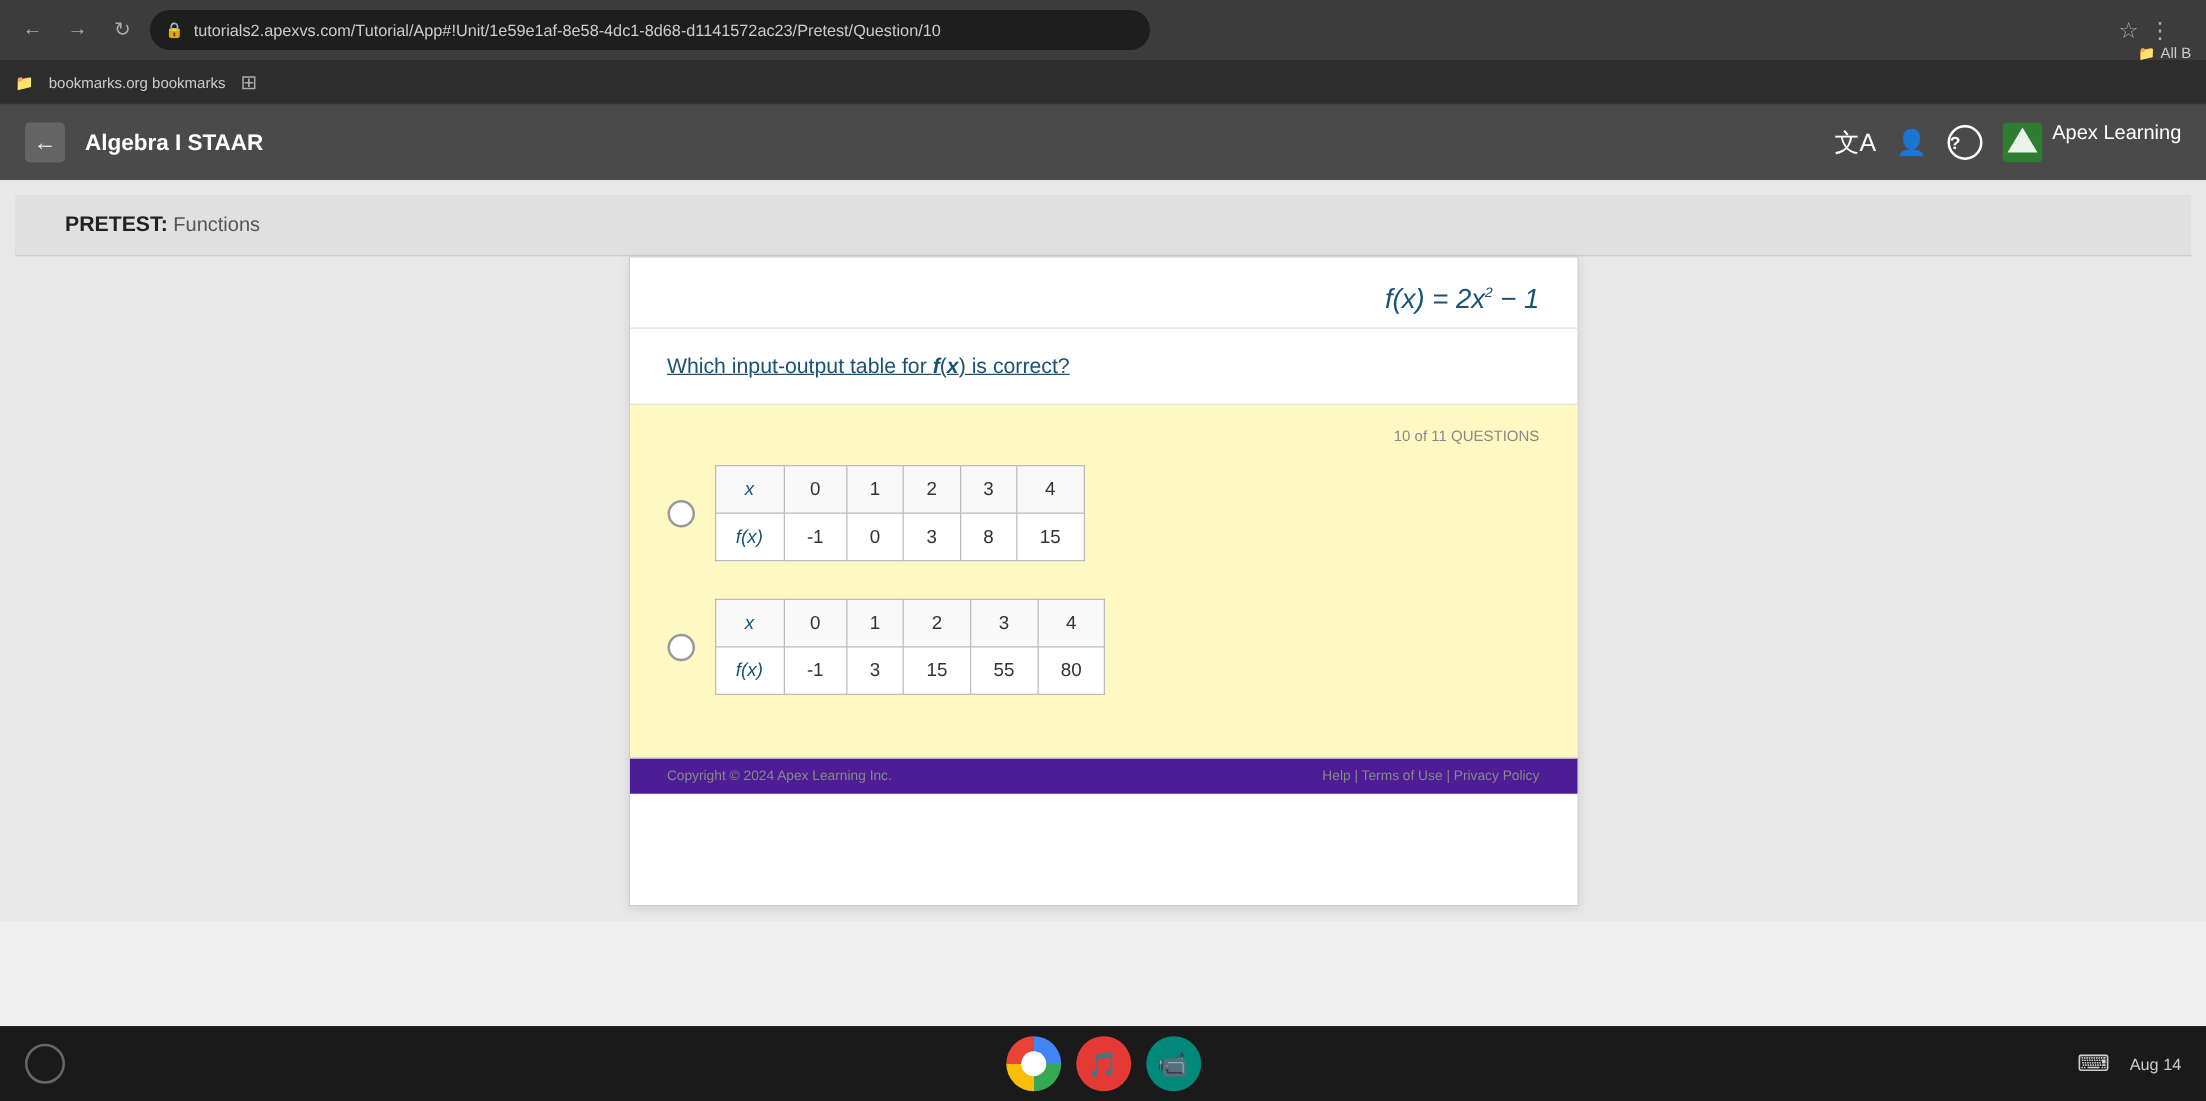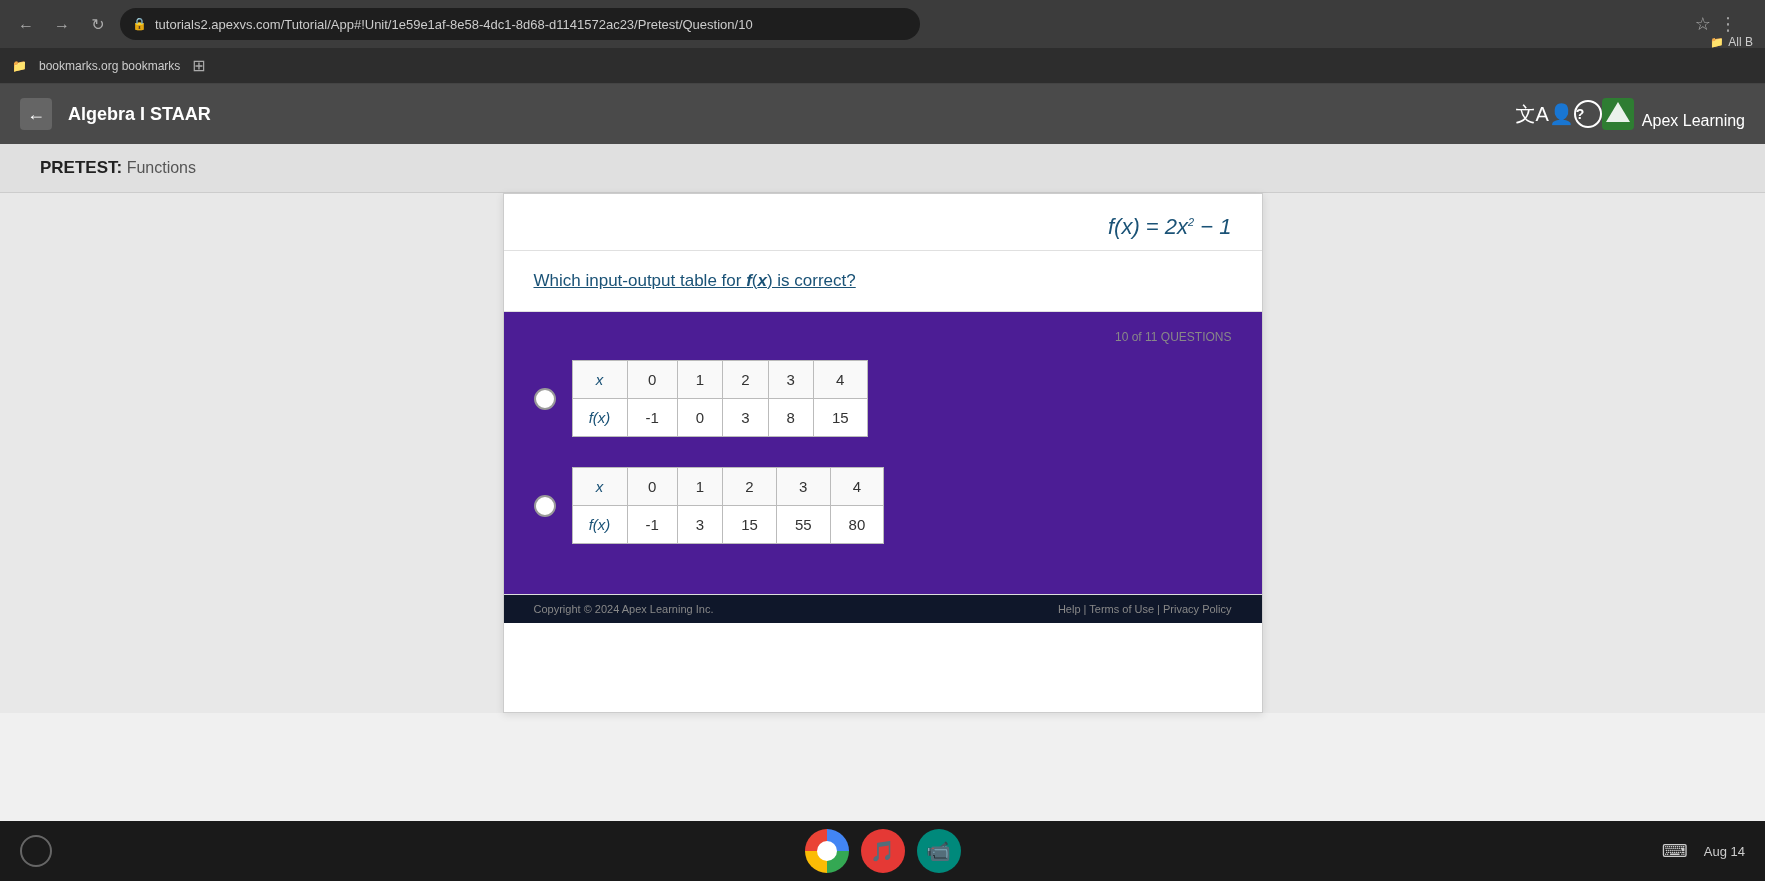--- a/index.html
+++ b/index.html
@@ -122,50 +122,51 @@
       color: white;
       font-size: 18px;
       font-weight: 600;
     }
 
     .header-right {
       position: absolute;
       right: 20px;
       display: flex;
       align-items: center;
+      gap: 16px;
     }
 
     .header-icon-btn {
       background: transparent;
       border: none;
       color: white;
       cursor: pointer;
       font-size: 20px;
       display: flex;
       align-items: center;
     }
 
     .apex-logo {
       display: flex;
-      align-items: flex-end;
+      align-items: flex-start;
       gap: 8px;
       color: white;
       font-size: 16px;
       font-weight: 500;
     }
 
     .apex-logo-icon {
       width: 32px;
       height: 32px;
     }
 
     
     .content-area {
       background: #e8e8e8;
-      padding: 0;
+      padding: 12px;
       display: flex;
       flex-direction: column;
       align-items: center;
     }
 
     .pretest-header {
       width: 100%;
       background: #e0e0e0;
       padding: 14px 40px;
       font-size: 16px;
@@ -214,21 +215,21 @@
       border-bottom: 1px solid #e0e0e0;
       text-decoration: underline;
     }
 
     .question-text em {
       font-style: italic;
       font-weight: 600;
     }
 
     .answers-section {
-      background: #4c1d95;
+      background: #fef9c3;
       padding: 10px 30px 20px 30px;
       position: relative;
     }
 
     .question-counter {
       text-align: right;
       font-size: 12px;
       color: #888;
       padding: 8px 0;
       margin-bottom: 8px;
@@ -483,21 +484,21 @@
               <td>15</td>
               <td>55</td>
               <td>80</td>
             </tr>
           </tbody>
             </table>
         </div>
 
       </div>
 
-      <div style="background:#0f172a;padding:8px 30px;border-top:1px solid #ddd;display:flex;justify-content:space-between;font-size:11px;color:#888;">
+      <div style="background:#4c1d95;padding:8px 30px;border-top:1px solid #ddd;display:flex;justify-content:space-between;font-size:11px;color:#888;">
         <span>Copyright © 2024 Apex Learning Inc.</span>
         <span>Help | Terms of Use | Privacy Policy</span>
       </div>
     </div>
 
   </div>
 </div>
 
 <div class="taskbar">
   <div class="taskbar-left">

